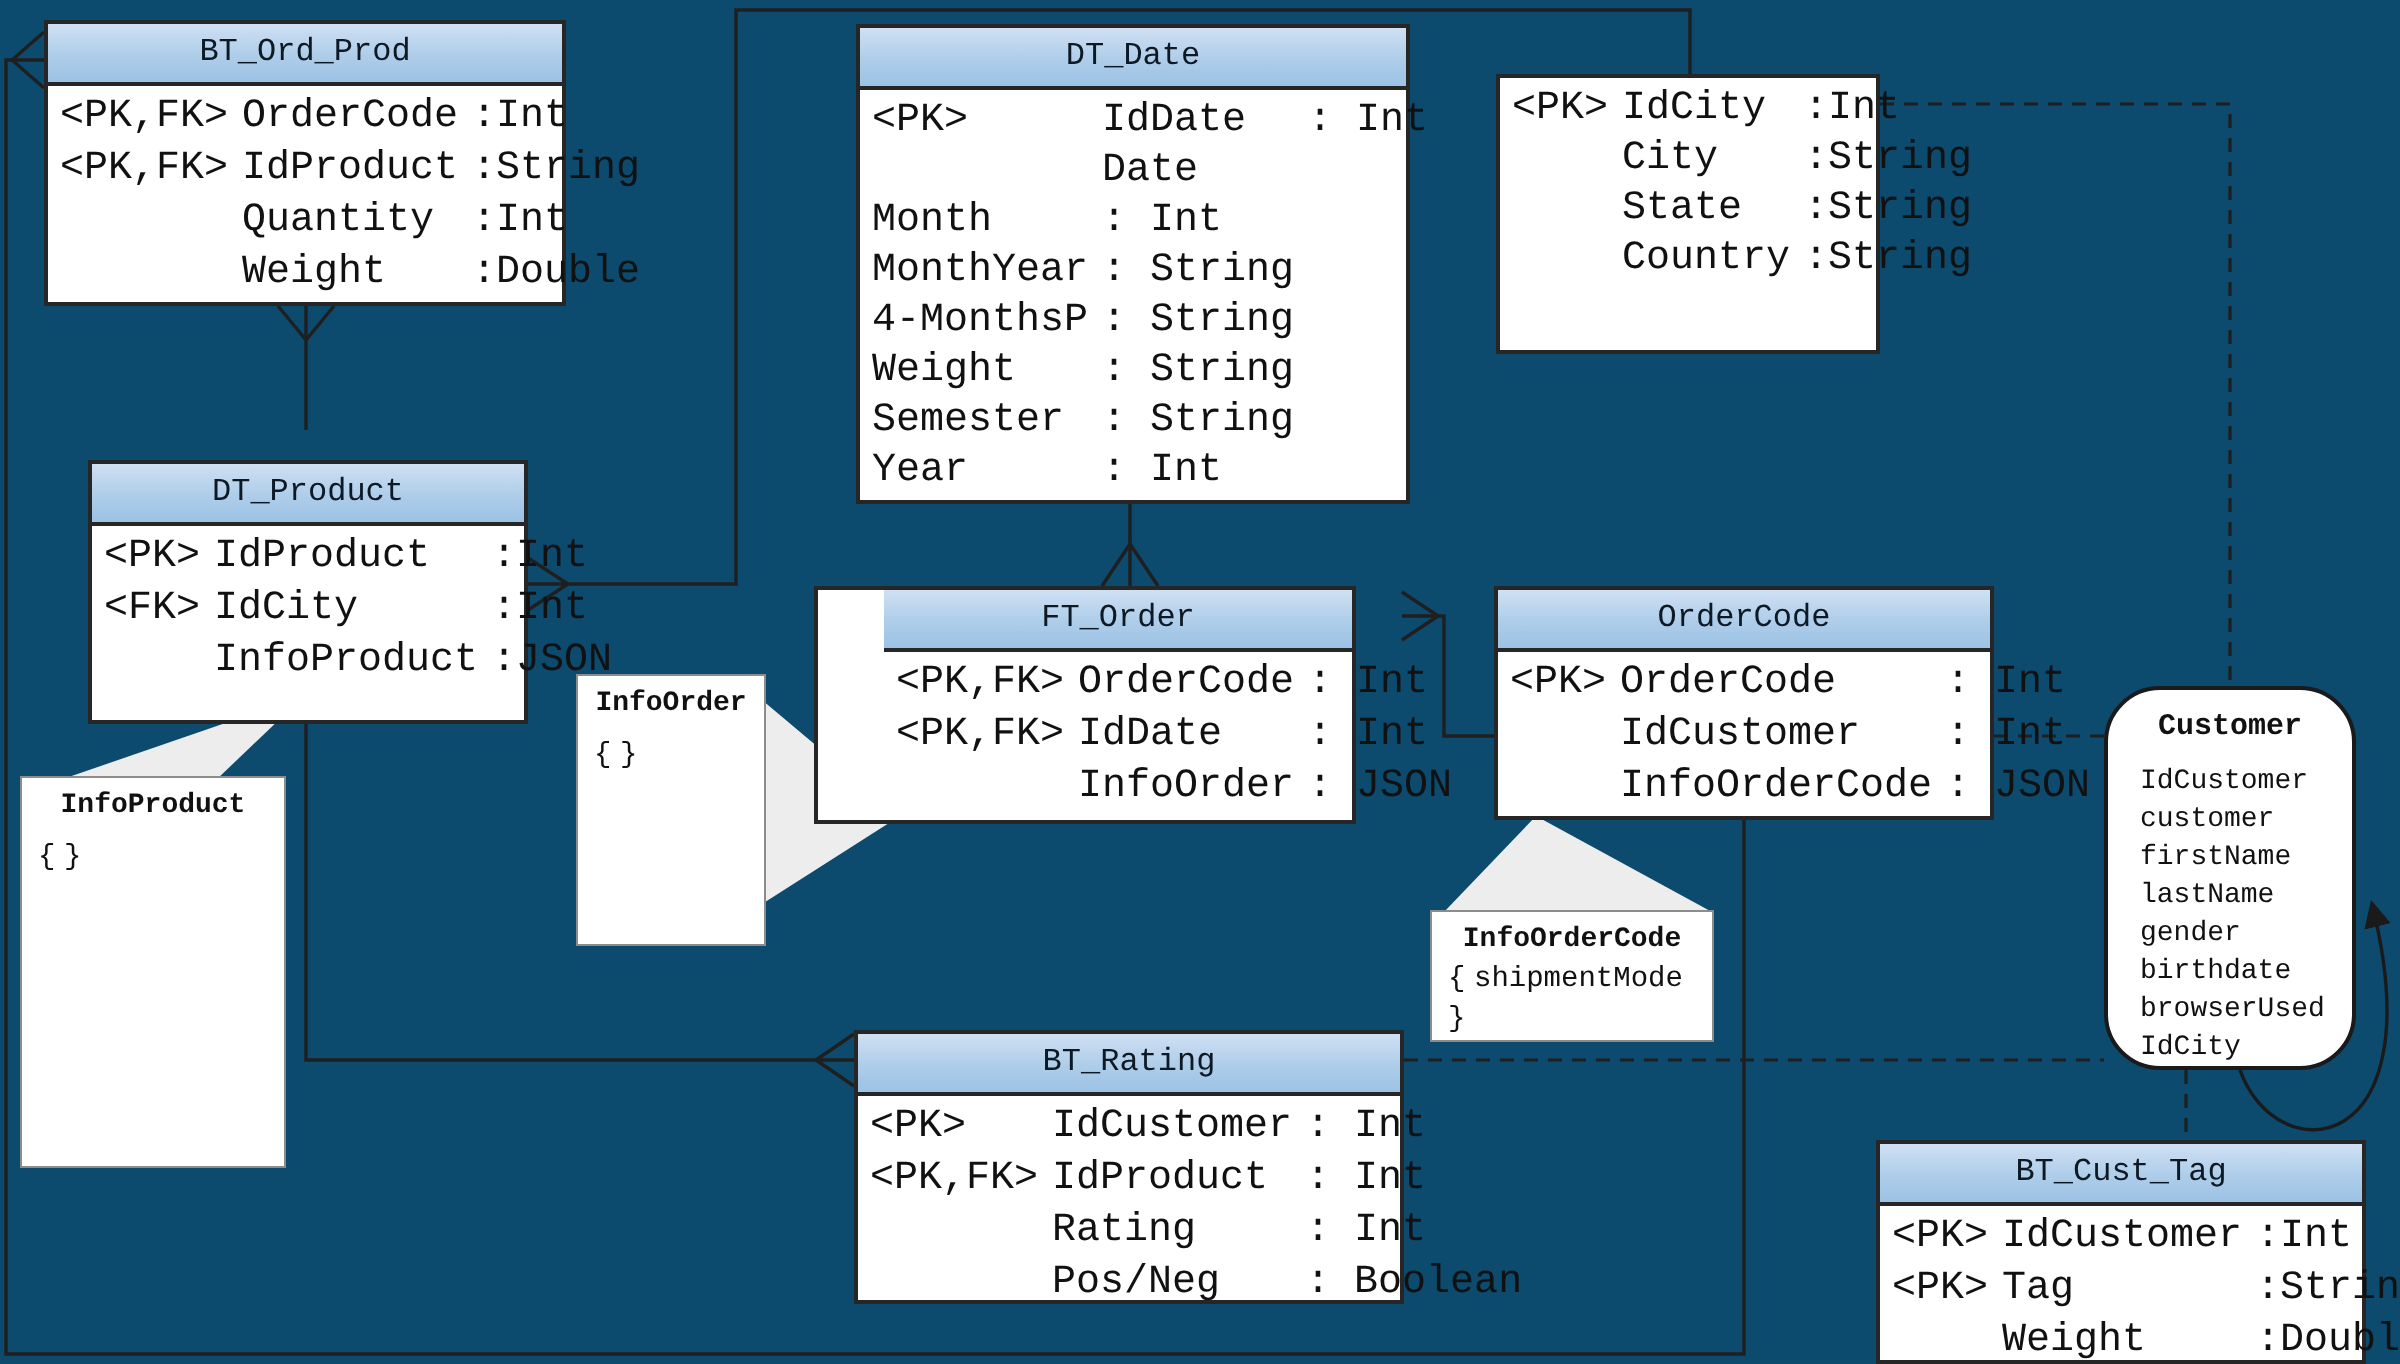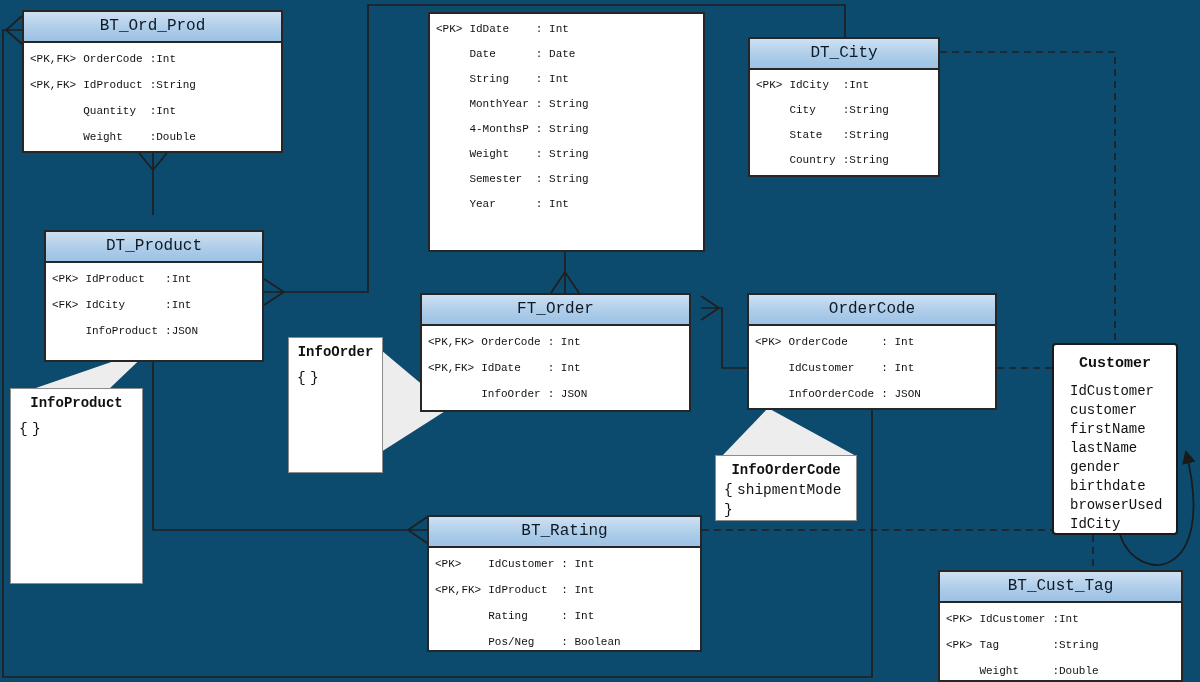--- a/index.html
+++ b/index.html
@@ -10,33 +10,33 @@
   #wires{position:absolute;left:0;top:0;z-index:0;}
   
   .tbl{position:absolute;z-index:2;background:#ffffff;border:2px solid #262626;box-sizing:border-box;}
   .tbl-header{
     background:linear-gradient(180deg,#cfe0f3 0%,#aecde9 55%,#9cc2e5 100%);
     border-bottom:2px solid #262626;text-align:center;
     font-size:16px;line-height:29px;height:29px;color:#0d1a26;
   }
   .tbl-rows{
     display:grid;grid-template-columns:max-content max-content auto;
-    padding:3px 6px 4px 6px;font-size:11px;column-gap:7px;align-content:start;
+    padding:3px 6px 4px 6px;font-size:20px;column-gap:7px;align-content:start;
   }
   .tbl-rows span{white-space:pre;line-height:26px;}
   .lh25 span{line-height:25px;}
   
   .ann{position:absolute;z-index:2;background:#ffffff;border:1.2px solid #8c8c8c;box-sizing:border-box;padding:6px 8px 4px 8px;}
   .ann-title{font-weight:bold;font-size:14px;text-align:center;margin-bottom:8px;}
   .ann-body{display:grid;grid-template-columns:13px 1fr;font-size:14.5px;}
   .ann-items div{line-height:20px;}
   .brace{line-height:20px;}
   
   .rounded{
-    position:absolute;z-index:2;background:#ffffff;border:2px solid #1a1a1a;border-radius:4px;
+    position:absolute;z-index:2;background:#ffffff;border:2px solid #1a1a1a;border-radius:28px;
     box-sizing:border-box;padding-top:10px;
   }
   .rounded-title{font-weight:bold;font-size:15px;text-align:center;margin-bottom:10px;}
   .rounded-fields{padding-left:16px;font-size:14px;}
   .rounded-fields div{line-height:19px;}
 </style>
 </head>
 <body>
 
 <div id="canvas">
@@ -93,50 +93,49 @@
         <span></span>
         <span>Quantity</span>
         <span>:Int</span>
         <span></span>
         <span>Weight</span>
         <span>:Double</span>
       </div>
   </div>
 
   <div class="tbl" style="left:428px;top:12px;width:277px;height:240px;">
+    <div class="tbl-header"><span>DT_Date</span></div>
     <div class="tbl-rows lh25">
         <span>&lt;PK&gt;</span>
         <span>IdDate</span>
         <span>: Int</span>
         <span></span>
         <span>Date</span>
-        <span>: Date</span>
-        <span></span>
-        <span>String</span>
+        <span></span>
+        <span>Month</span>
         <span>: Int</span>
         <span></span>
         <span>MonthYear</span>
         <span>: String</span>
         <span></span>
         <span>4-MonthsP</span>
         <span>: String</span>
         <span></span>
         <span>Weight</span>
         <span>: String</span>
         <span></span>
         <span>Semester</span>
         <span>: String</span>
         <span></span>
         <span>Year</span>
         <span>: Int</span>
       </div>
   </div>
 
   <div class="tbl" style="left:748px;top:37px;width:192px;height:140px;">
-    <div class="tbl-header"><span>DT_City</span></div>
     <div class="tbl-rows lh25">
         <span>&lt;PK&gt;</span>
         <span>IdCity</span>
         <span>:Int</span>
         <span></span>
         <span>City</span>
         <span>:String</span>
         <span></span>
         <span>State</span>
         <span>:String</span>
@@ -154,21 +153,21 @@
         <span>:Int</span>
         <span>&lt;FK&gt;</span>
         <span>IdCity</span>
         <span>:Int</span>
         <span></span>
         <span>InfoProduct</span>
         <span>:JSON</span>
       </div>
   </div>
 
-  <div class="tbl" style="left:420px;top:293px;width:271px;height:119px;">
+  <div class="tbl" style="left:407px;top:293px;width:271px;height:119px;padding-left:33px;">
     <div class="tbl-header"><span>FT_Order</span></div>
     <div class="tbl-rows">
         <span>&lt;PK,FK&gt;</span>
         <span>OrderCode</span>
         <span>: Int</span>
         <span>&lt;PK,FK&gt;</span>
         <span>IdDate</span>
         <span>: Int</span>
         <span></span>
         <span>InfoOrder</span>

